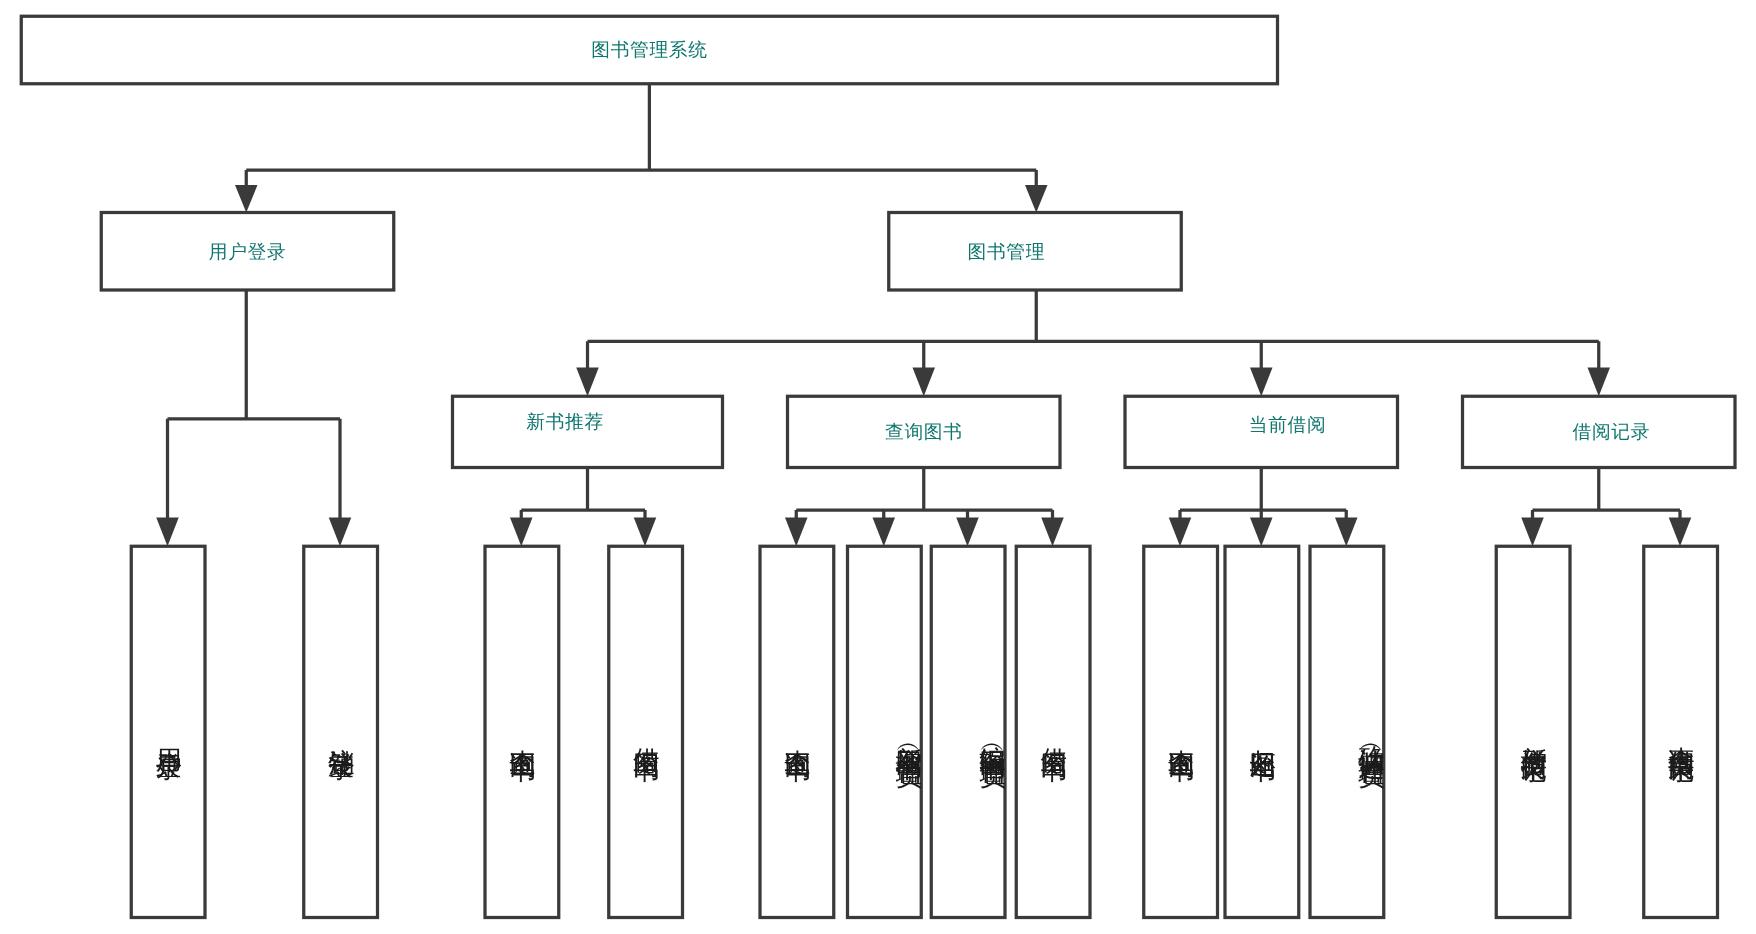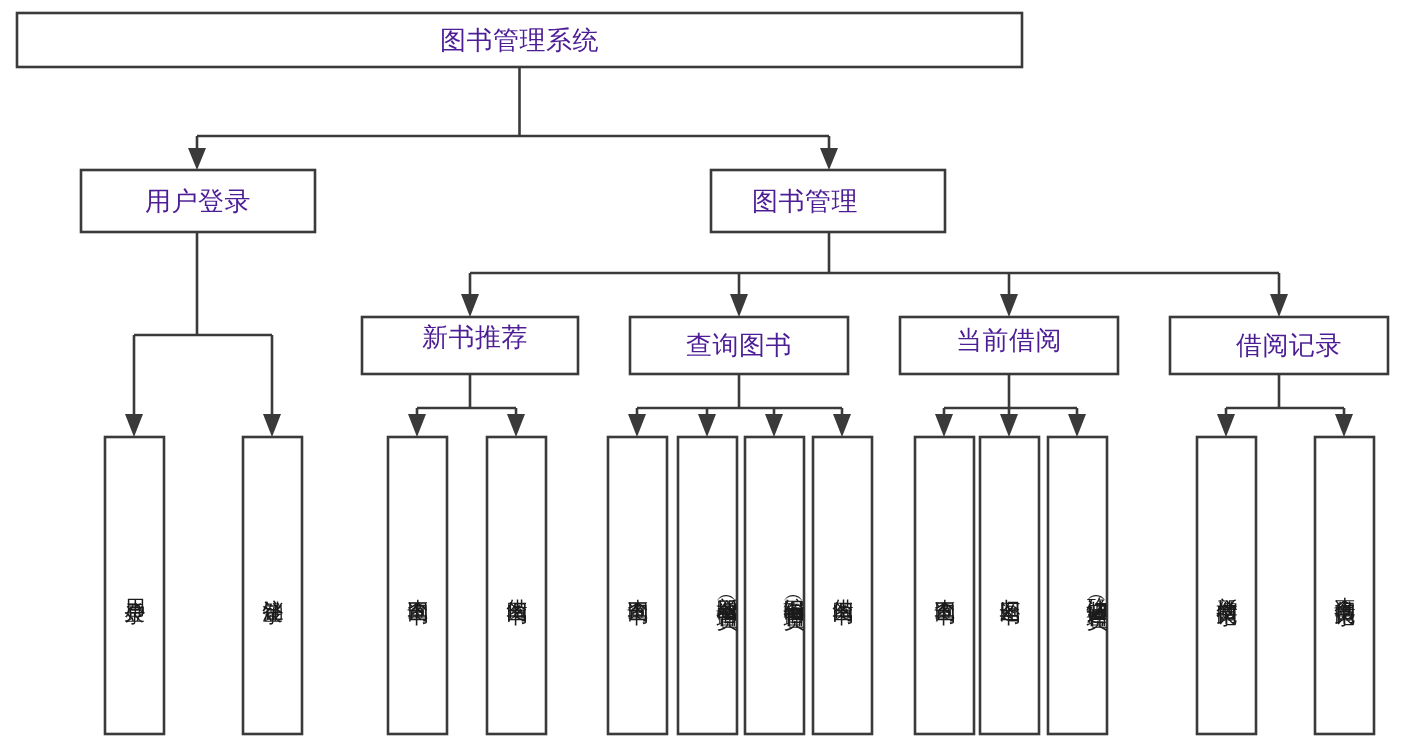--- a/index.html
+++ b/index.html
@@ -45,22 +45,22 @@
   }
   .arrow-head {
     fill: #3a3a3a;
     stroke: none;
   }
   .node-label {
     position: absolute;
     display: flex;
     align-items: center;
     justify-content: center;
-    font-size: 26px;
-    color: #4c1d95;
+    font-size: 15px;
+    color: #0f766e;
     letter-spacing: 0.5px;
     white-space: nowrap;
     pointer-events: none;
   }
   .leaf-label {
     position: absolute;
     display: flex;
     align-items: center;
     justify-content: center;
     writing-mode: vertical-rl;
@@ -184,23 +184,23 @@
     <rect class="leaf-rect" x="1048" y="437" width="59" height="297"></rect>
     <rect class="leaf-rect" x="1197" y="437" width="59" height="297"></rect>
     <rect class="leaf-rect" x="1315" y="437" width="59" height="297"></rect>
   </svg>
 
   <div class="node-label" style="left:17px; top:13px; width:1005px; height:54px;">图书管理系统</div>
 
   <div class="node-label" style="left:81px; top:170px; width:234px; height:62px;">用户登录</div>
   <div class="node-label" style="left:711px; top:170px; width:188px; height:62px;">图书管理</div>
 
-  <div class="node-label" style="left:367px; top:317px; width:216px; height:40px;">新书推荐</div>
+  <div class="node-label" style="left:344px; top:317px; width:216px; height:40px;">新书推荐</div>
   <div class="node-label" style="left:630px; top:317px; width:218px; height:57px;">查询图书</div>
-  <div class="node-label" style="left:900px; top:317px; width:218px; height:46px;">当前借阅</div>
+  <div class="node-label" style="left:900px; top:317px; width:218px; height:46px;padding-left:21px;">当前借阅</div>
   <div class="node-label" style="left:1170px; top:317px; width:238px; height:57px;">借阅记录</div>
 
   <div class="leaf-label" style="left:105px; top:437px; width:59px; height:297px;">用户登录</div>
   <div class="leaf-label" style="left:243px; top:437px; width:59px; height:297px;">注销登录</div>
   <div class="leaf-label" style="left:388px; top:437px; width:59px; height:297px;">查询图书</div>
   <div class="leaf-label" style="left:487px; top:437px; width:59px; height:297px;">借阅图书</div>
   <div class="leaf-label" style="left:608px; top:437px; width:59px; height:297px;">查询图书</div>
   <div class="leaf-label" style="left:678px; top:437px; width:59px; height:297px; align-items:flex-start; padding-top:6px; box-sizing:border-box;">新增图书（管理员）</div>
   <div class="leaf-label" style="left:745px; top:437px; width:59px; height:297px; align-items:flex-start; padding-top:6px; box-sizing:border-box;">编辑图书（管理员）</div>
   <div class="leaf-label" style="left:813px; top:437px; width:59px; height:297px;">借阅图书</div>

